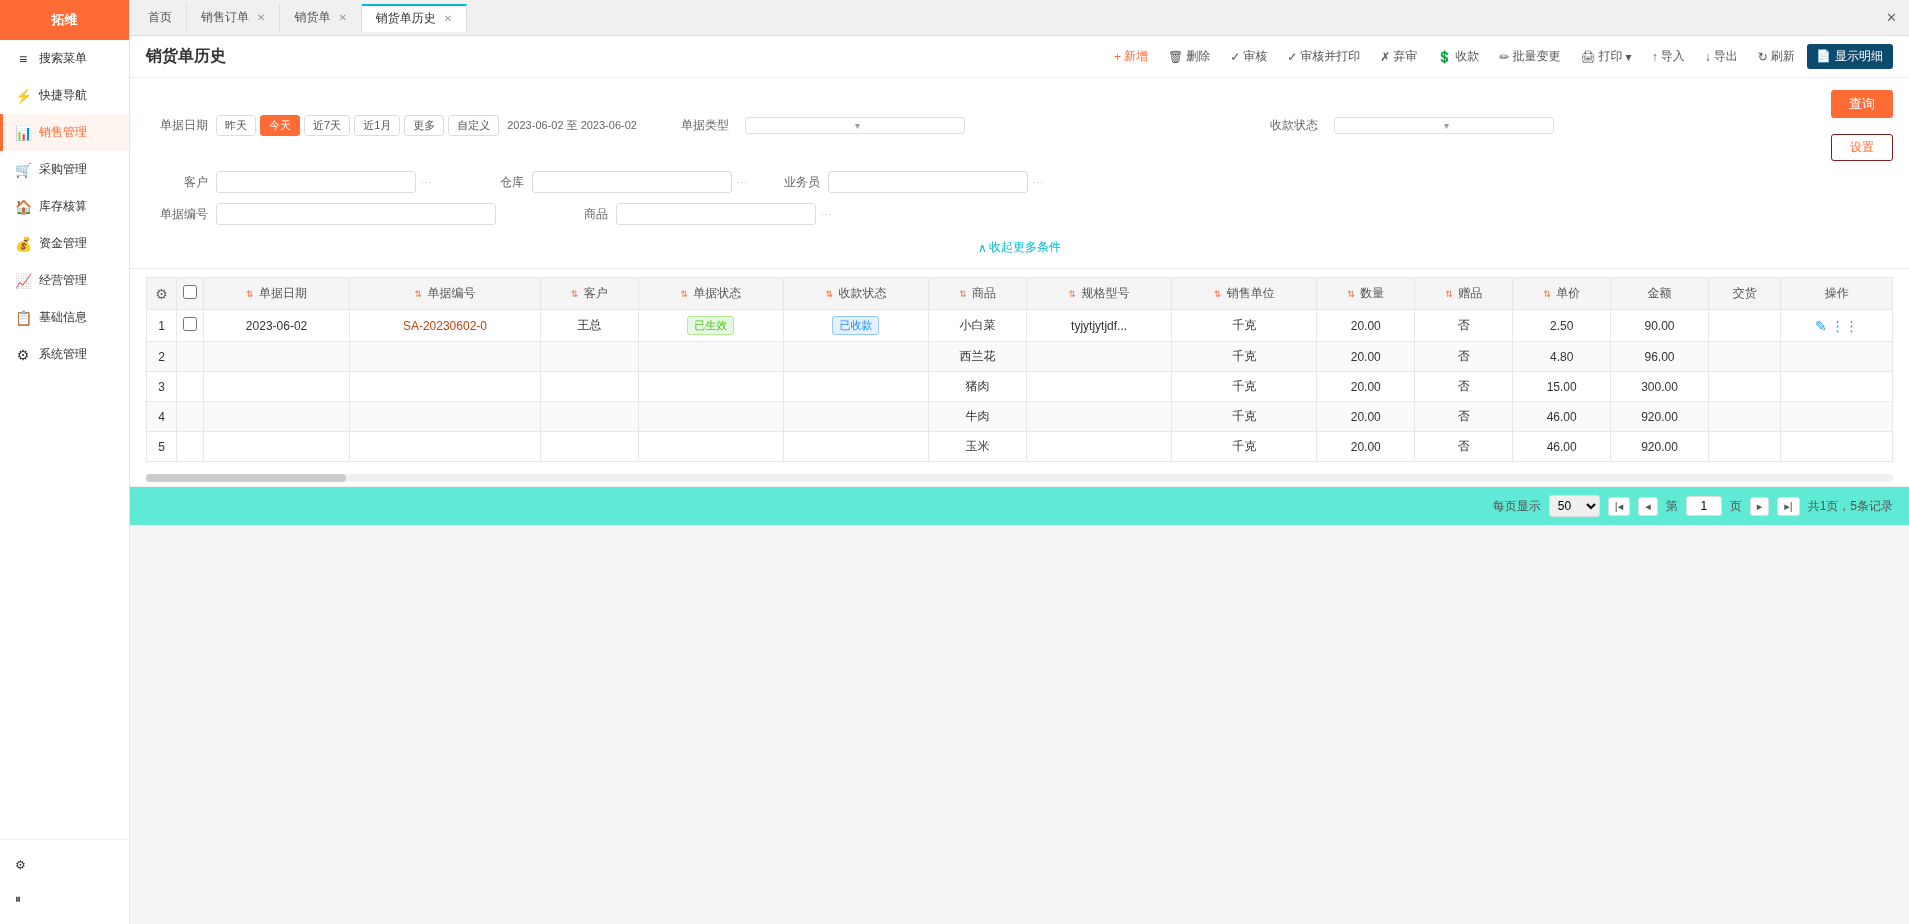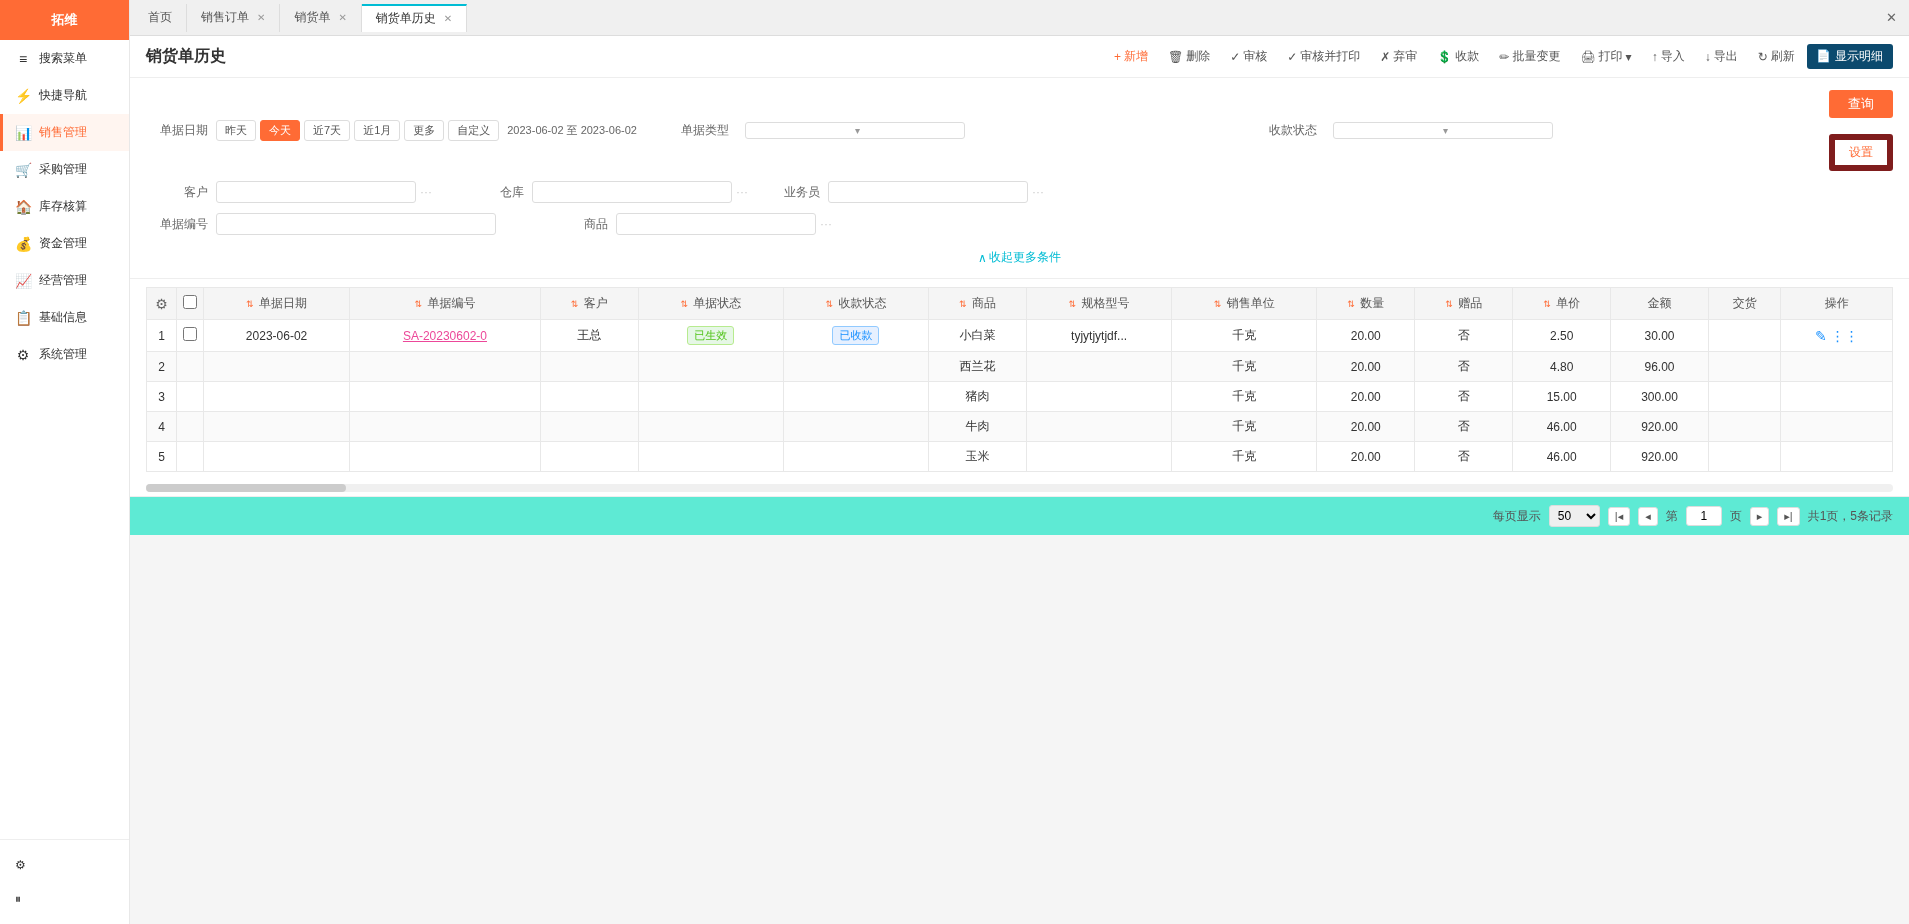--- a/index.html
+++ b/index.html
@@ -212,21 +212,21 @@
       color: #fff;
       border: none;
       border-radius: 3px;
       padding: 5px 18px;
       cursor: pointer;
       font-size: 13px;
     }
     .set-btn {
       background: #fff;
       color: #ff6b35;
-      border: 6px solid #7f1d1d;
+      border: 1px solid #7f1d1d;
       border-radius: 3px;
       padding: 4px 14px;
       cursor: pointer;
       font-size: 12px;
     }
 
     
     .table-wrap {
       padding: 8px 16px;
       background: #fff;
@@ -256,21 +256,21 @@
     }
     tr:nth-child(even) td { background: #fafafa; }
     .badge {
       display: inline-block;
       padding: 1px 6px;
       border-radius: 3px;
       font-size: 11px;
     }
     .badge-green { background: #e6f7e6; color: #52c41a; border: 1px solid #b7eb8f; }
     .badge-blue { background: #e6f0ff; color: #1890ff; border: 1px solid #91caff; }
-    .link-text { color: #ec4899; cursor: pointer; text-decoration: underline; }
+    .link-text { color: #c2410c; cursor: pointer; }
 
     
     .table-footer {
       background: #fffbe6;
       border: 1px solid #e8e8e8;
       padding: 7px 16px;
       display: flex;
       align-items: center;
       font-size: 12px;
       color: #333;
@@ -598,21 +598,21 @@
       <td><span class="link-text">SA-20230602-0</span></td>
       <td>王总</td>
       <td><span class="badge badge-green">已生效</span></td>
       <td><span class="badge badge-blue">已收款</span></td>
       <td>小白菜</td>
       <td>tyjytjytjdf...</td>
       <td>千克</td>
       <td>20.00</td>
       <td>否</td>
       <td>2.50</td>
-      <td>30.00</td>
+      <td>90.00</td>
       <td></td>
       <td><span style="cursor:pointer; color:#1890ff; font-size:14px; margin-right:4px;">✎</span><span style="cursor:pointer; color:#1890ff; font-size:14px;">⋮⋮</span></td>
     </tr>
           <tr>
       <td>2</td>
       <td></td>
       <td></td>
       <td></td>
       <td></td>
       <td></td>

